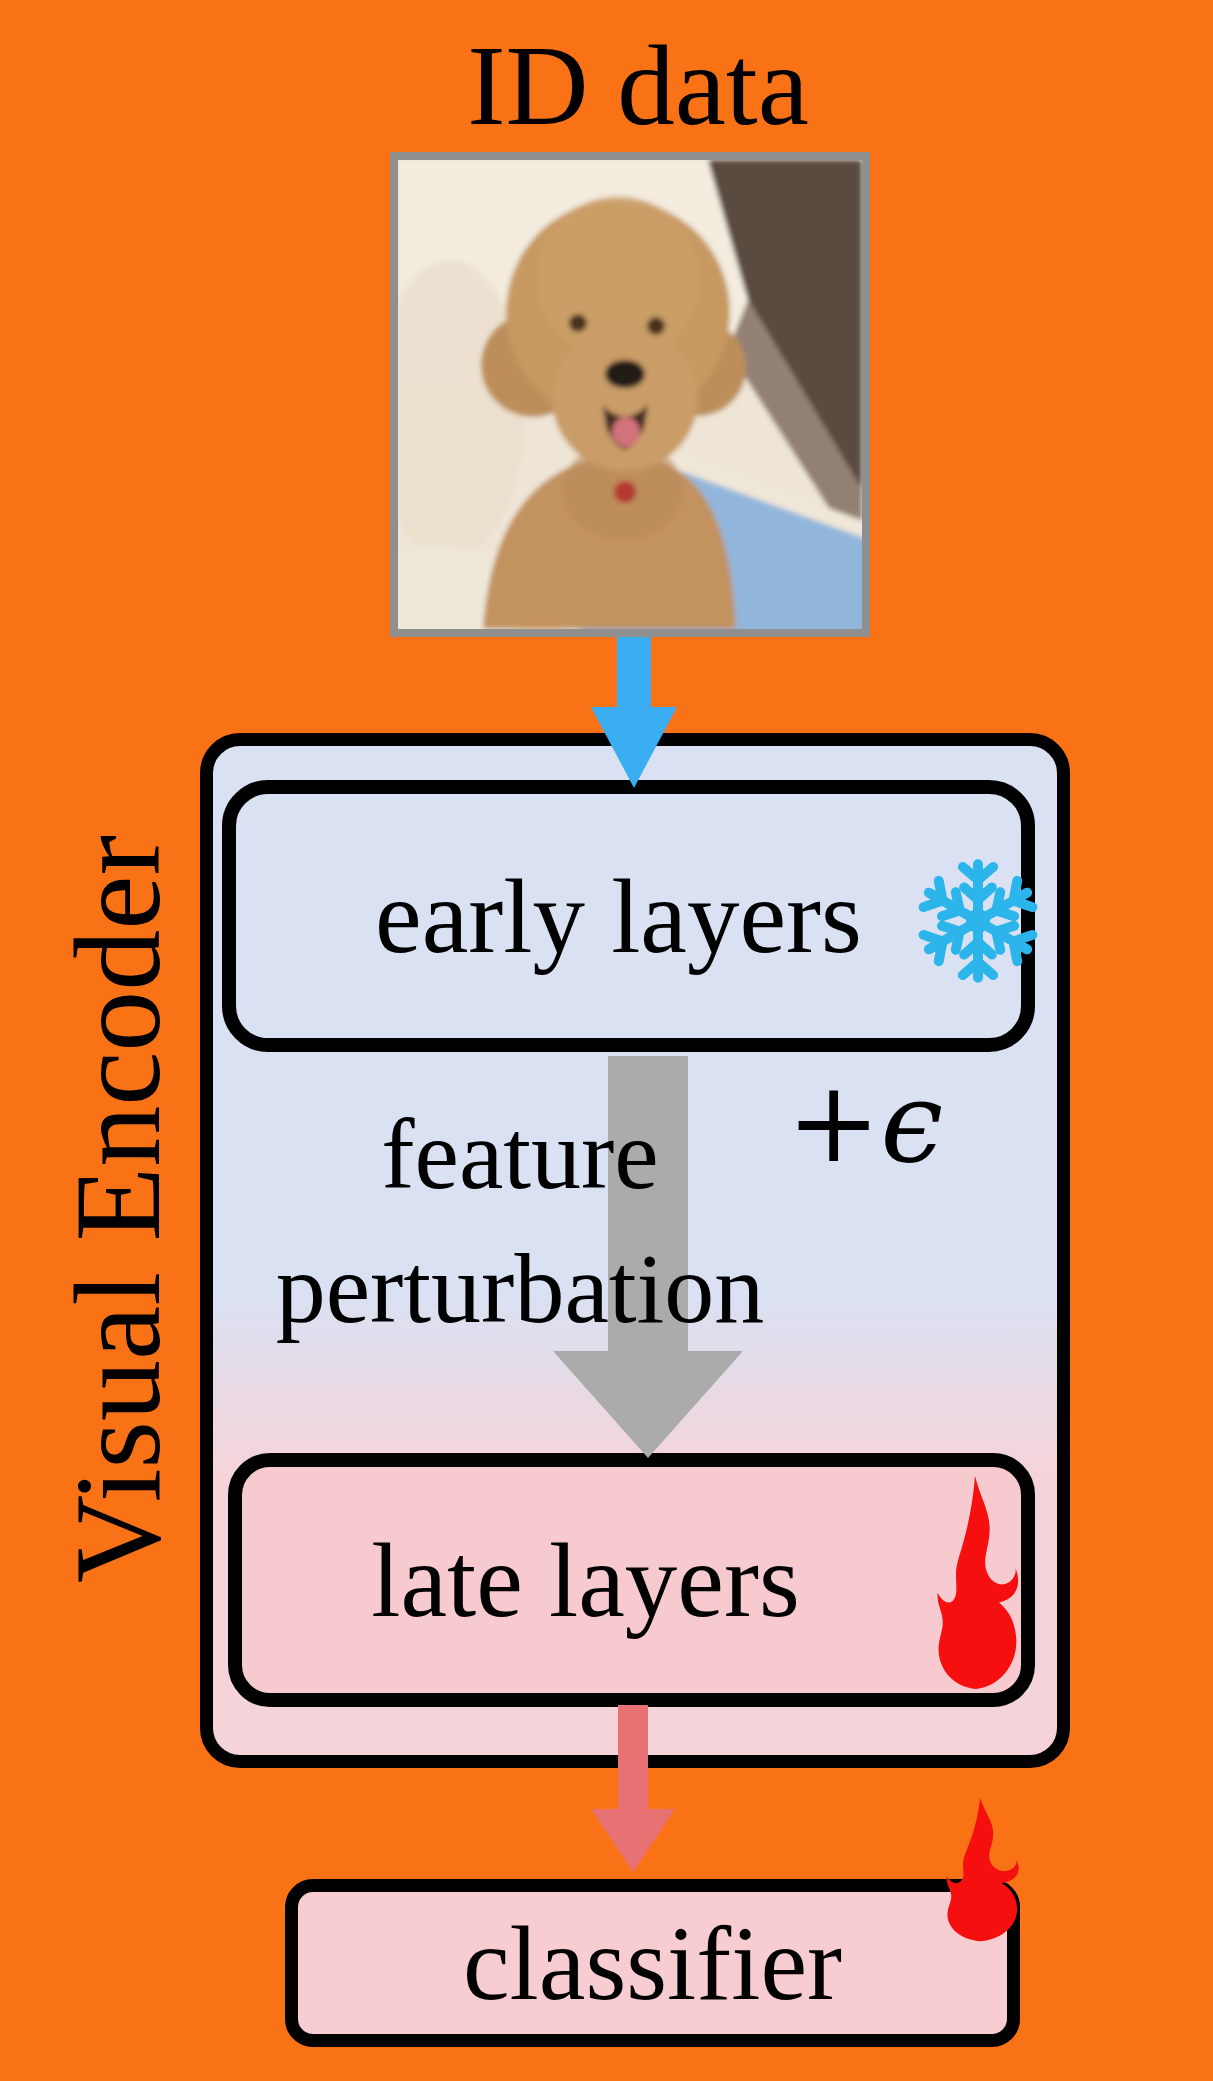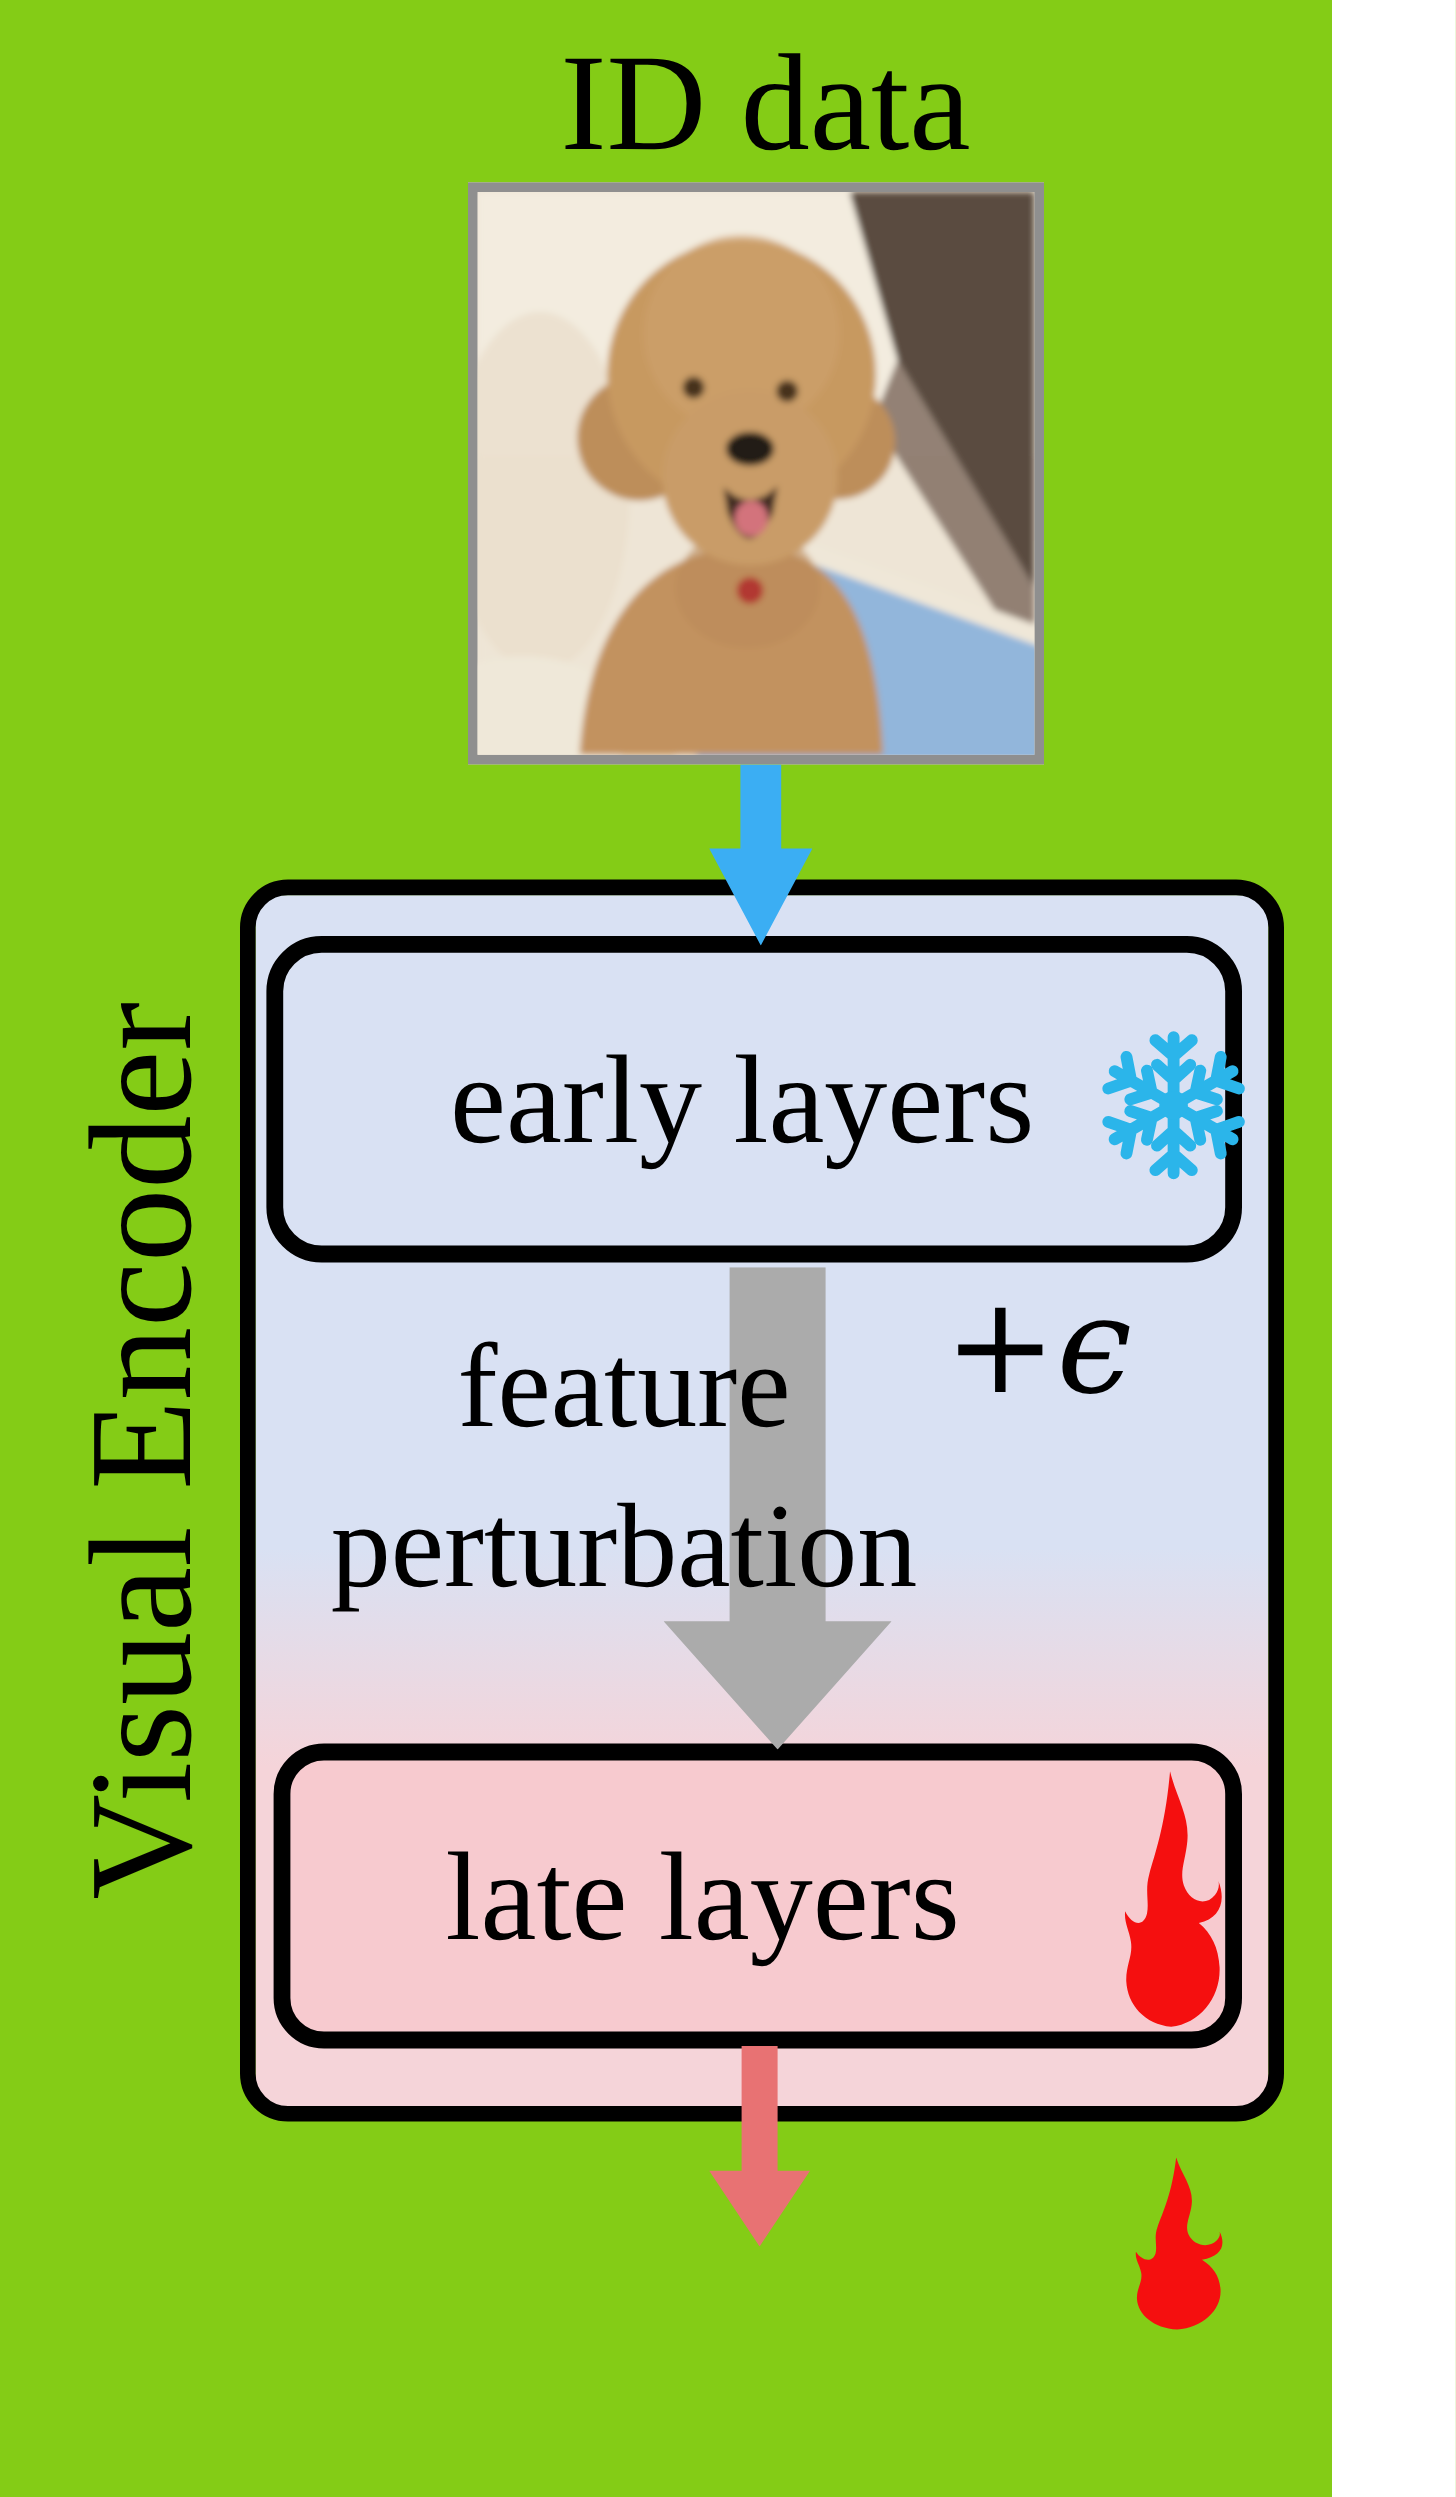--- a/index.html
+++ b/index.html
@@ -10,21 +10,21 @@
     --flame-red:#F50F0F;
     --box-blue:#D9E1F3;
     --box-pink:#F7CACF;
     --outer-pink:#F5D4D9;
     --classifier-pink:#F8CDD2;
     --image-border-gray:#8F8F8F;
     --ink:#000000;
   }
   html,body{margin:0;padding:0;background:#ffffff;}
   .canvas{
-    position:relative;width:1110px;height:2081px;background:#84cc16;
+    position:relative;width:1213px;height:2081px;background:#f97316;
     font-family:"Liberation Serif","DejaVu Serif",serif;color:var(--ink);
     overflow:hidden;
   }
   .title{
     position:absolute;left:333px;top:26px;width:610px;height:125px;
     text-align:center;font-size:115px;line-height:1.05;white-space:nowrap;
   }
   
   .photo{
     position:absolute;left:390px;top:152px;width:480px;height:485px;
@@ -182,17 +182,20 @@
   <svg class="flame-late" viewBox="0 0 100 220" preserveAspectRatio="none">
     <use href="#flame-shape" style="fill:var(--flame-red)"></use>
   </svg>
 
   <div class="arrow arrow-salmon">
     <svg viewBox="0 0 84 167" preserveAspectRatio="none">
       <polygon points="27,0 57,0 57,104 84,104 42,167 0,104 27,104" style="fill:var(--salmon-arrow)"></polygon>
     </svg>
   </div>
 
+  <div class="layer-box classifier-box">
+    <span class="box-label">classifier</span>
+  </div>
   <svg class="flame-classifier" viewBox="0 0 100 220" preserveAspectRatio="none">
     <use href="#flame-shape" style="fill:var(--flame-red)"></use>
   </svg>
 
 </div>
 
 </body></html>

